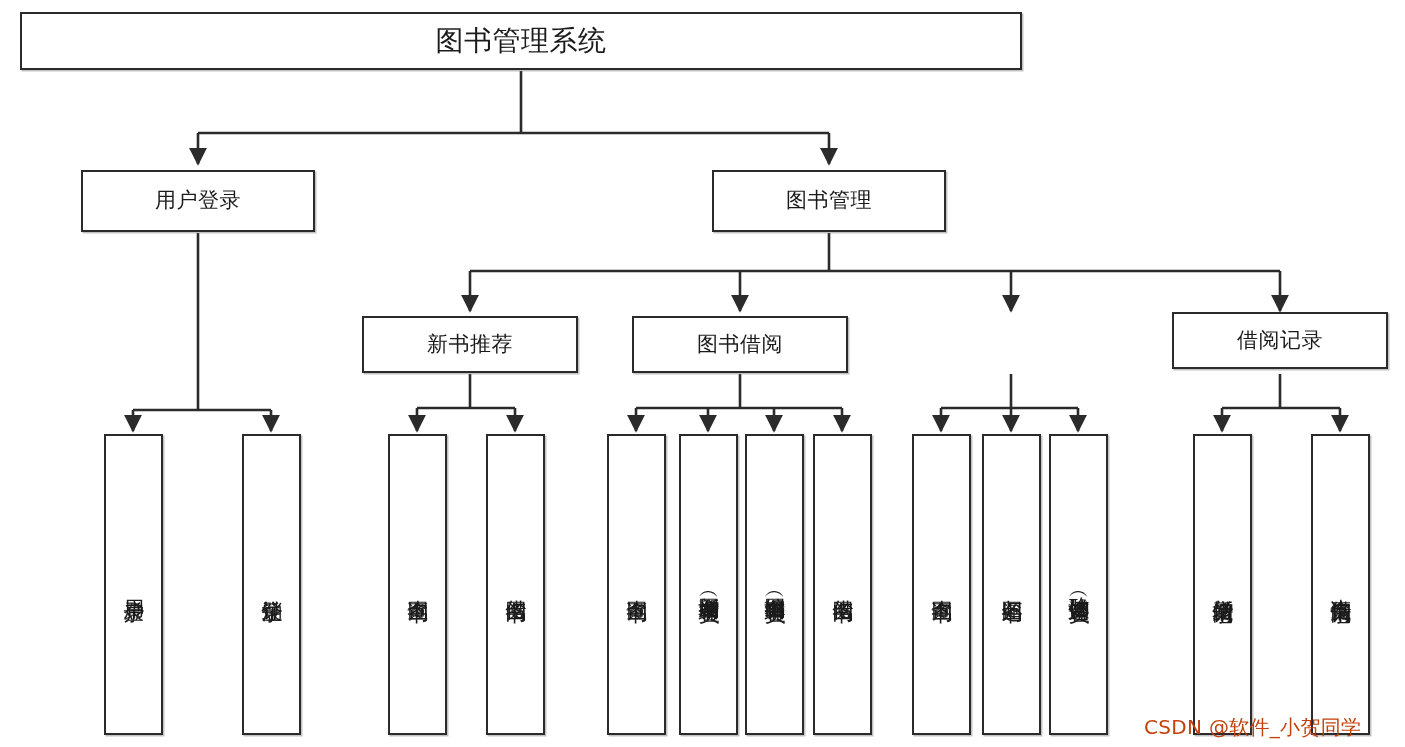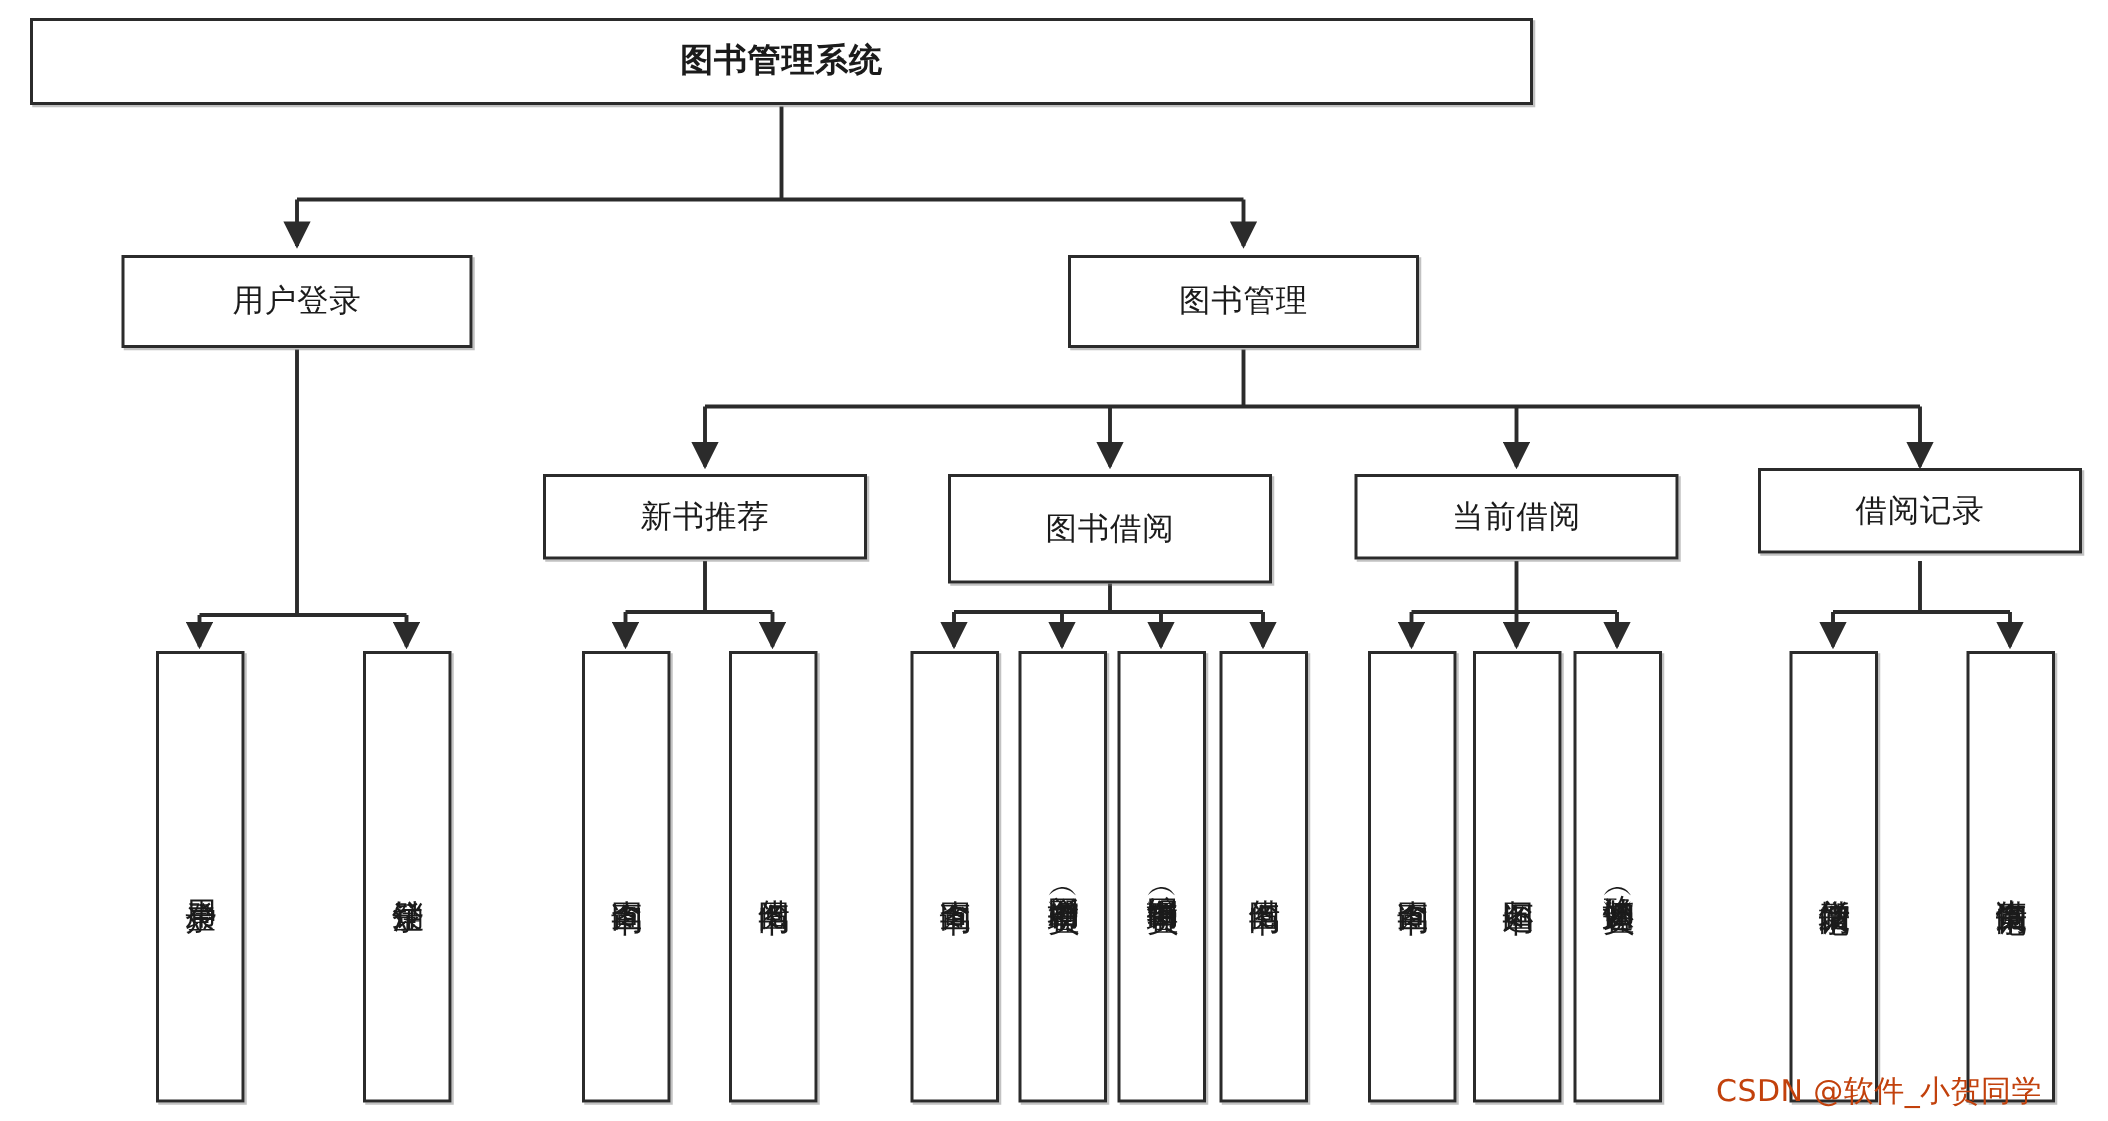--- a/index.html
+++ b/index.html
@@ -33,22 +33,21 @@
     justify-content: center;
     color: #1b1b1b;
     box-shadow: 1.5px 1.5px 0 rgba(120,120,120,0.45);
   }
   .node.h {
     font-size: 21px;
     letter-spacing: 0.5px;
     line-height: 1.2;
   }
   .node.root {
-    font-size: 22px;
-    font-weight: bold;
+    font-size: 28px;
   }
   .node.v {
     align-items: center;
     justify-content: center;
   }
   .node.v .vtext {
     writing-mode: vertical-rl;
     text-orientation: upright;
     font-size: 21px;
     line-height: 1.28;
@@ -127,25 +126,22 @@
   <div class="node h" style="left:81px; top:170px; width:234px; height:62px;">
     <span>用户登录</span>
   </div>
   <div class="node h" style="left:712px; top:170px; width:234px; height:62px;text-align:right;">
     <span>图书管理</span>
   </div>
 
   <div class="node h" style="left:362px; top:316px; width:216px; height:57px;">
     <span>新书推荐</span>
   </div>
-  <div class="node h" style="left:632px; top:316px; width:216px; height:73px;">
+  <div class="node h" style="left:632px; top:316px; width:216px; height:57px;">
     <span>图书借阅</span>
-  </div>
-  <div class="node h" style="left:903px; top:316px; width:216px; height:57px;">
-    <span>当前借阅</span>
   </div>
   <div class="node h" style="left:1172px; top:312px; width:216px; height:57px;">
     <span>借阅记录</span>
   </div>
 
   <div class="node v" style="left:104px; top:434px; width:59px; height:301px;">
     <span class="vtext">用户登录</span>
   </div>
   <div class="node v" style="left:242px; top:434px; width:59px; height:301px;">
     <span class="vtext">注销登录</span>

